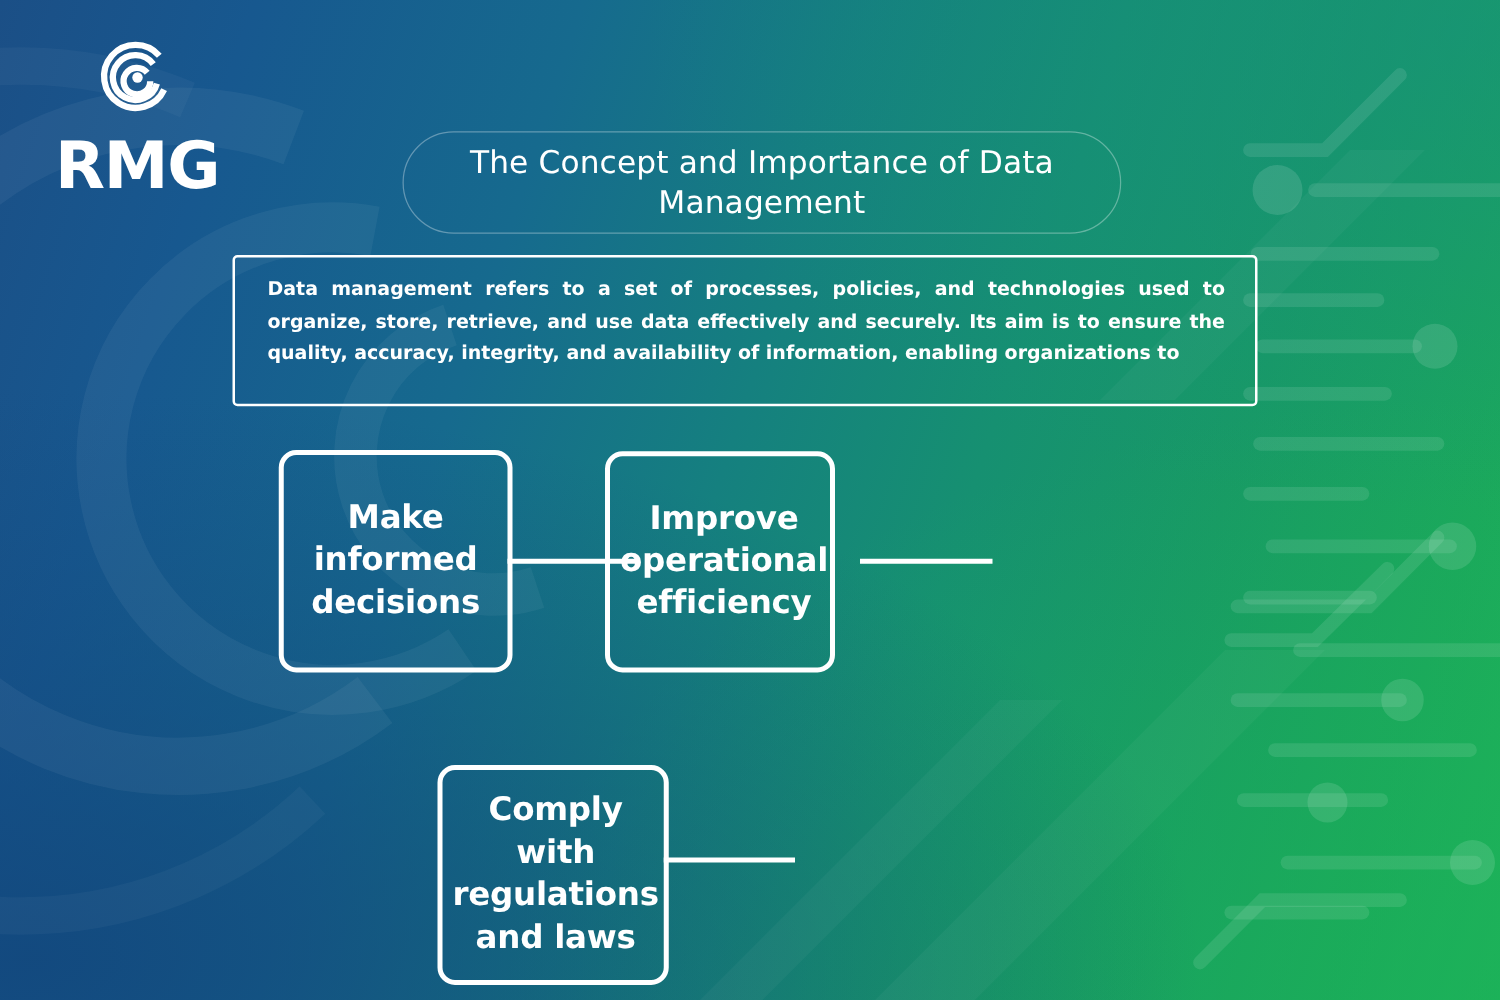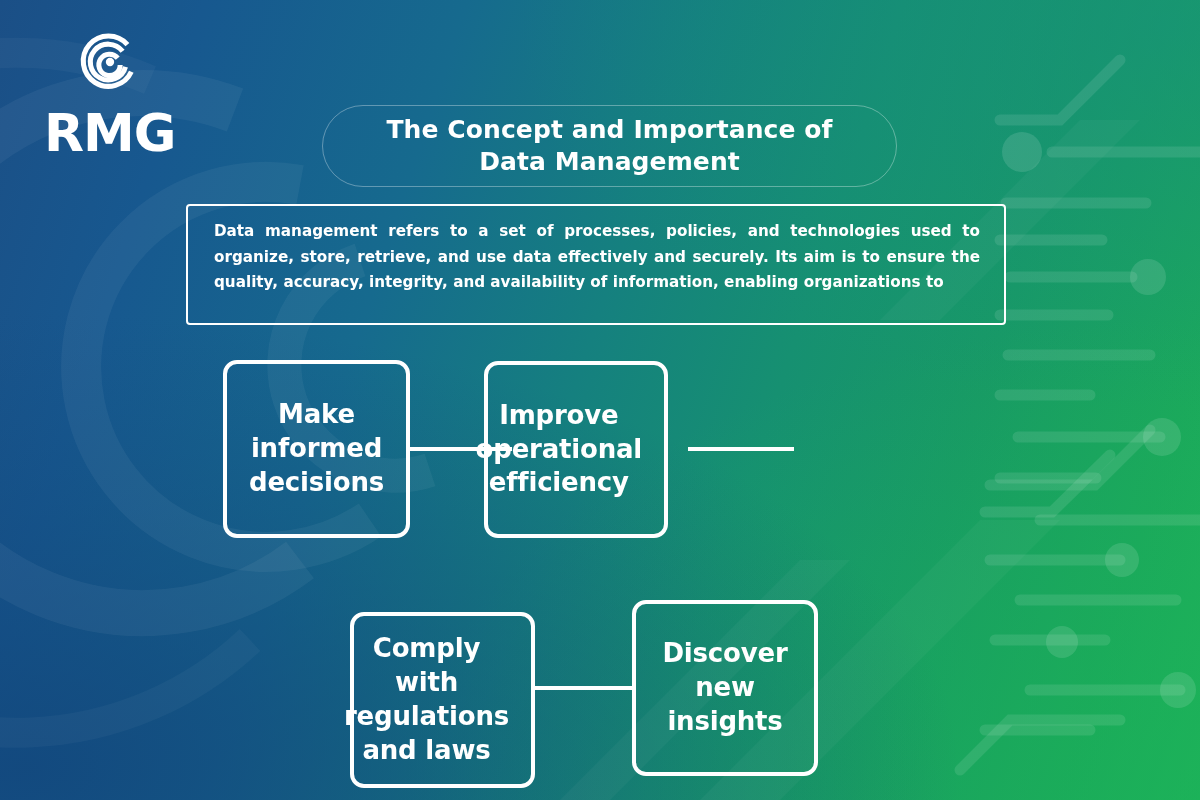--- a/index.html
+++ b/index.html
@@ -62,21 +62,21 @@
     width:575px; height:82px;
     border:1px solid rgba(255,255,255,.33);
     border-radius:42px;
     display:flex; align-items:center; justify-content:center;
     text-align:center;
     padding:0 26px;
   }
   .title-pill .title-text {
     color:#ffffff;
     font-size:25px;
-    font-weight:bold;
+    font-weight:normal;
     line-height:1.30;
     letter-spacing:.1px;
     font-family:"DejaVu Sans", sans-serif;
   }
 
   
   .intro-box {
     position:absolute;
     left:186px; top:204px;
     width:820px; height:121px;
@@ -100,23 +100,23 @@
     position:absolute;
     background:#ffffff;
     height:4px;
   }
 
   
   .flow-box {
     position:absolute;
     border:4px solid #ffffff;
     border-radius:14px;
-    display:flex; align-items:center; justify-content:flex-end;
+    display:flex; align-items:center; justify-content:flex-start;
     text-align:center;
-    padding:6px 22px;
+    padding:6px 8px;
   }
   .flow-box .flow-label {
     color:#ffffff;
     font-size:26px;
     font-weight:bold;
     line-height:1.30;
     letter-spacing:-.2px;
     font-family:"DejaVu Sans", sans-serif;
   }
 
@@ -216,17 +216,14 @@
   <div class="flow-box box-1">
     <span class="flow-label">Make informed decisions</span>
   </div>
   <div class="flow-box box-2">
     <span class="flow-label">Improve operational efficiency</span>
   </div>
 
   <div class="flow-box box-4">
     <span class="flow-label">Comply with regulations and laws</span>
   </div>
-  <div class="flow-box box-5">
-    <span class="flow-label">Discover new insights</span>
-  </div>
 
 </div>
 
 </body></html>

